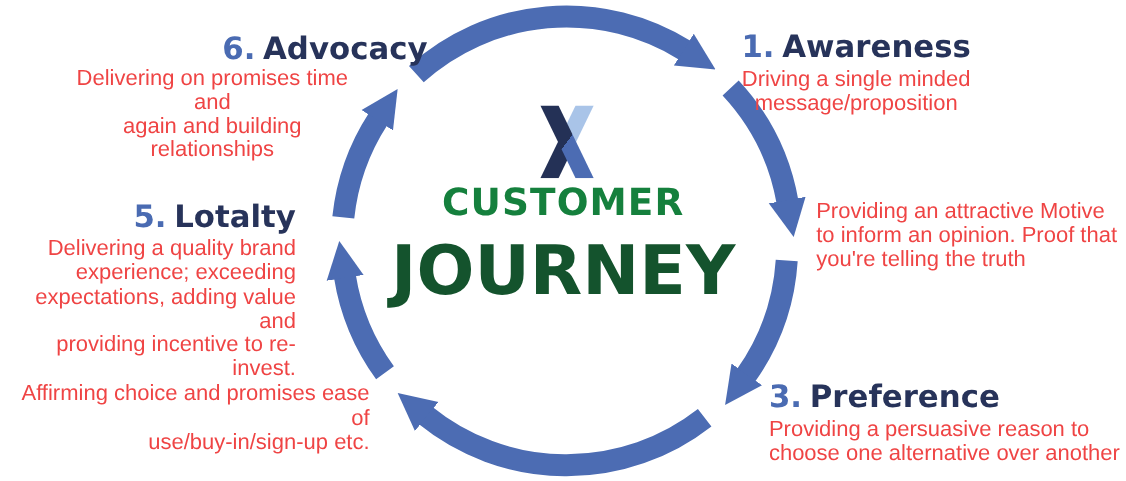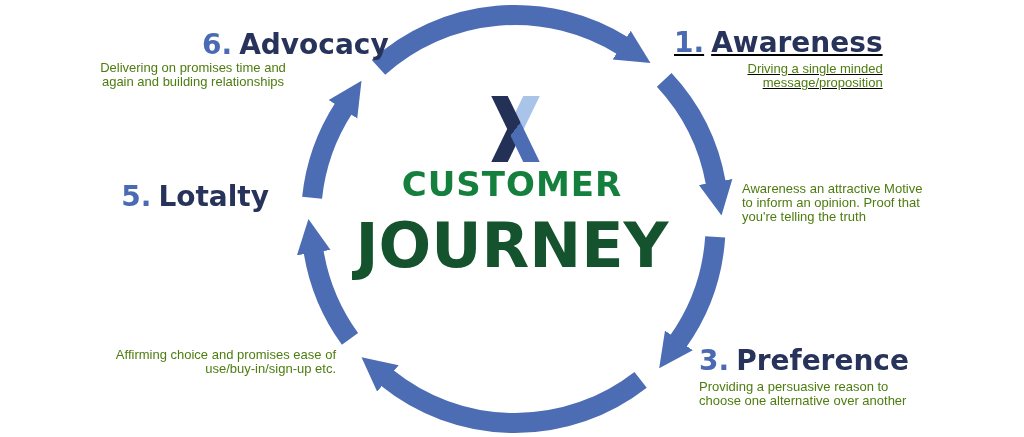--- a/index.html
+++ b/index.html
@@ -21,25 +21,25 @@
   .title2 { top:215px; font-size:62px; letter-spacing:0;   color:#14532d; }
 
   
   .stage { position:absolute; }
   .heading {
     font-family:"DejaVu Sans", sans-serif; font-weight:bold;
     font-size:28px; line-height:1.15; color:#27335a; white-space:nowrap;
   }
   .heading .num { color:#4a6bb2; margin-right:7px; }
   .desc {
-    margin-top:3px; font-size:13px; line-height:1.09; color:#4d7c0f;
+    margin-top:3px; font-size:20px; line-height:1.09; color:#ef4444;
     white-space:pre-line;
   }
-  .stage-1 { left:674px; top:27px;  text-align:right;text-decoration:underline; }
-  .stage-1 .desc { margin-left:26px; }
+  .stage-1 { left:674px; top:27px;  text-align:center; }
+  .stage-1 .desc { }
   .stage-2 { left:742px; top:179px; text-align:left; }
   .stage-3 { left:699px; top:345px; text-align:left; }
   .stage-4 { right:688px; top:345px; text-align:right; }
   .stage-5 { right:755px; top:181px; text-align:right; }
   .stage-6 .heading { position:absolute; left:202px; top:29px; }
   .stage-6 .desc    { position:absolute; left:60px;  top:58px; width:266px; text-align:center; }
 </style>
 </head>
 <body>
 
@@ -80,21 +80,21 @@
 
   <div class="stage stage-1">
     <div class="heading">
       <span class="num">1.</span><span>Awareness</span>
     </div>
     <div class="desc">Driving a single minded
 message/proposition</div>
   </div>
 
   <div class="stage stage-2">
-    <div class="desc">Awareness an attractive Motive
+    <div class="desc">Providing an attractive Motive
 to inform an opinion. Proof that
 you're telling the truth</div>
   </div>
 
   <div class="stage stage-3">
     <div class="heading">
       <span class="num">3.</span><span>Preference</span>
     </div>
     <div class="desc">Providing a persuasive reason to
 choose one alternative over another</div>
@@ -102,20 +102,24 @@
 
   <div class="stage stage-4">
     <div class="desc">Affirming choice and promises ease of
 use/buy-in/sign-up etc.</div>
   </div>
 
   <div class="stage stage-5">
     <div class="heading">
       <span class="num">5.</span><span>Lotalty</span>
     </div>
+    <div class="desc">Delivering a quality brand
+experience; exceeding
+expectations, adding value and
+providing incentive to re-invest.</div>
   </div>
 
   <div class="stage stage-6">
     <div class="heading">
       <span class="num">6.</span><span>Advocacy</span>
     </div>
     <div class="desc">Delivering on promises time and
 again and building relationships</div>
   </div>
 

